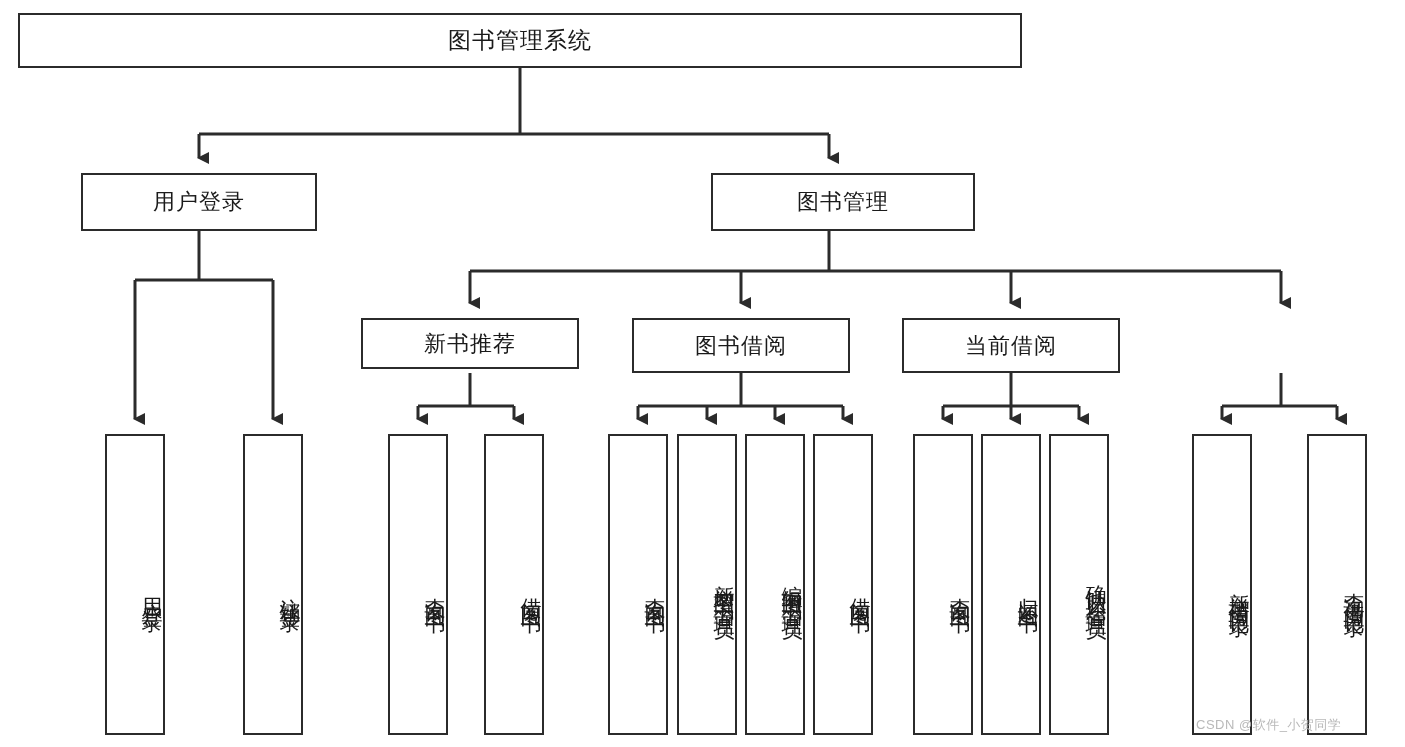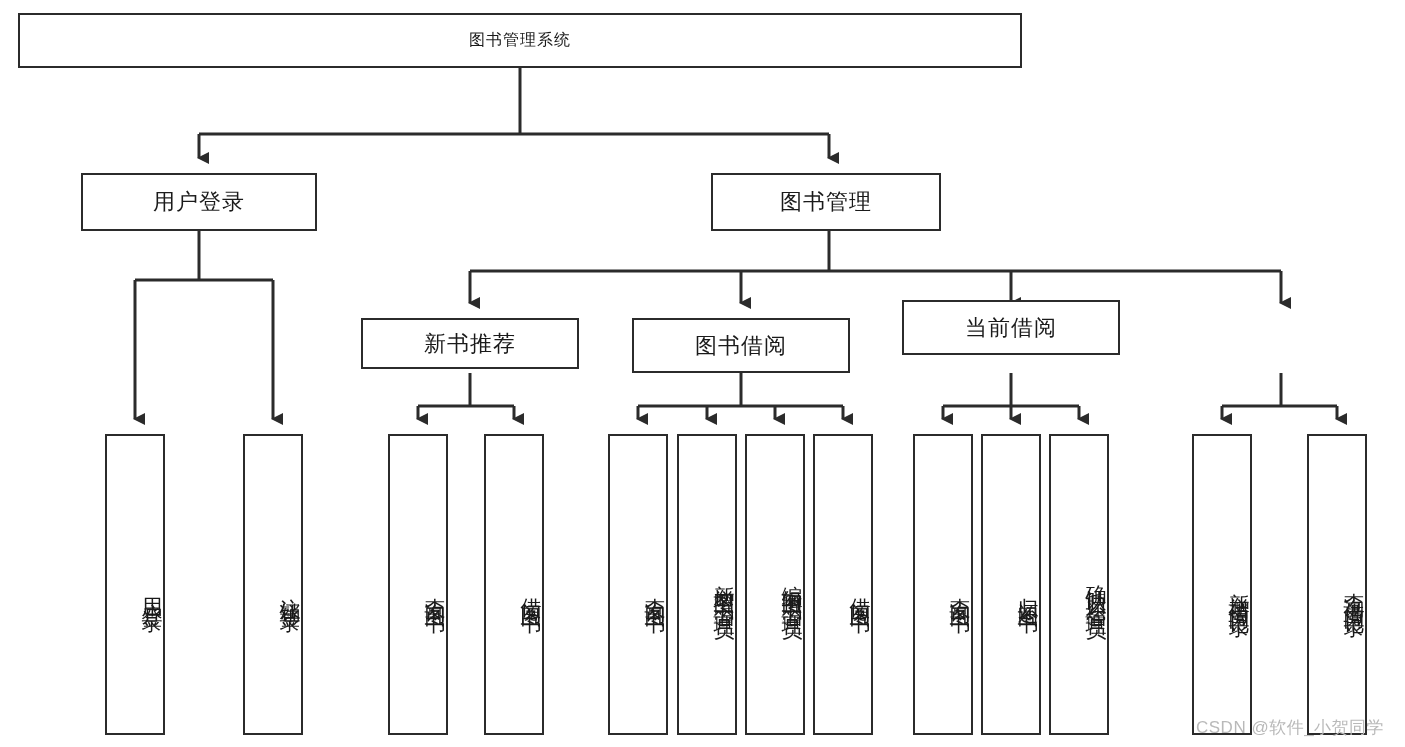--- a/index.html
+++ b/index.html
@@ -34,40 +34,40 @@
     display: flex;
     align-items: center;
     justify-content: center;
     color: #1a1a1a;
   }
   .node.horiz {
     font-size: 22px;
     letter-spacing: 1px;
   }
   .node.root {
-    font-size: 16px;
+    font-size: 23px;
   }
   .node.vert {
     writing-mode: vertical-rl;
     text-orientation: upright;
     font-size: 21px;
     letter-spacing: 5px;
     padding-top: 12px;
     align-items: flex-start;
     justify-content: center;
     line-height: 1;
   }
   .node.vert .vlabel {
     writing-mode: vertical-rl;
     text-orientation: upright;
     white-space: nowrap;
   }
   .watermark {
     position: absolute;
-    font-size: 17px;
+    font-size: 13px;
     color: #b9b9b9;
     white-space: nowrap;
     letter-spacing: 0.5px;
   }
 </style>
 </head>
 <body>
 
 <div id="canvas">
 
@@ -124,31 +124,31 @@
     </g>
   </svg>
 
   <div class="node horiz root" style="left:18px; top:13px; width:1004px; height:55px;">
     <span>图书管理系统</span>
   </div>
 
   <div class="node horiz" style="left:81px; top:173px; width:236px; height:58px;">
     <span>用户登录</span>
   </div>
-  <div class="node horiz" style="left:711px; top:173px; width:230px; height:58px;">
+  <div class="node horiz" style="left:711px; top:173px; width:264px; height:58px;">
     <span>图书管理</span>
   </div>
 
   <div class="node horiz" style="left:361px; top:318px; width:218px; height:51px;">
     <span>新书推荐</span>
   </div>
   <div class="node horiz" style="left:632px; top:318px; width:218px; height:55px;">
     <span>图书借阅</span>
   </div>
-  <div class="node horiz" style="left:902px; top:300px; width:218px; height:55px;">
+  <div class="node horiz" style="left:902px; top:318px; width:218px; height:55px;">
     <span>当前借阅</span>
   </div>
 
   <div class="node vert" style="left:105px; top:434px; width:60px; height:301px;">
     <span class="vlabel">用户登录</span>
   </div>
   <div class="node vert" style="left:243px; top:434px; width:60px; height:301px;">
     <span class="vlabel">注销登录</span>
   </div>
 

